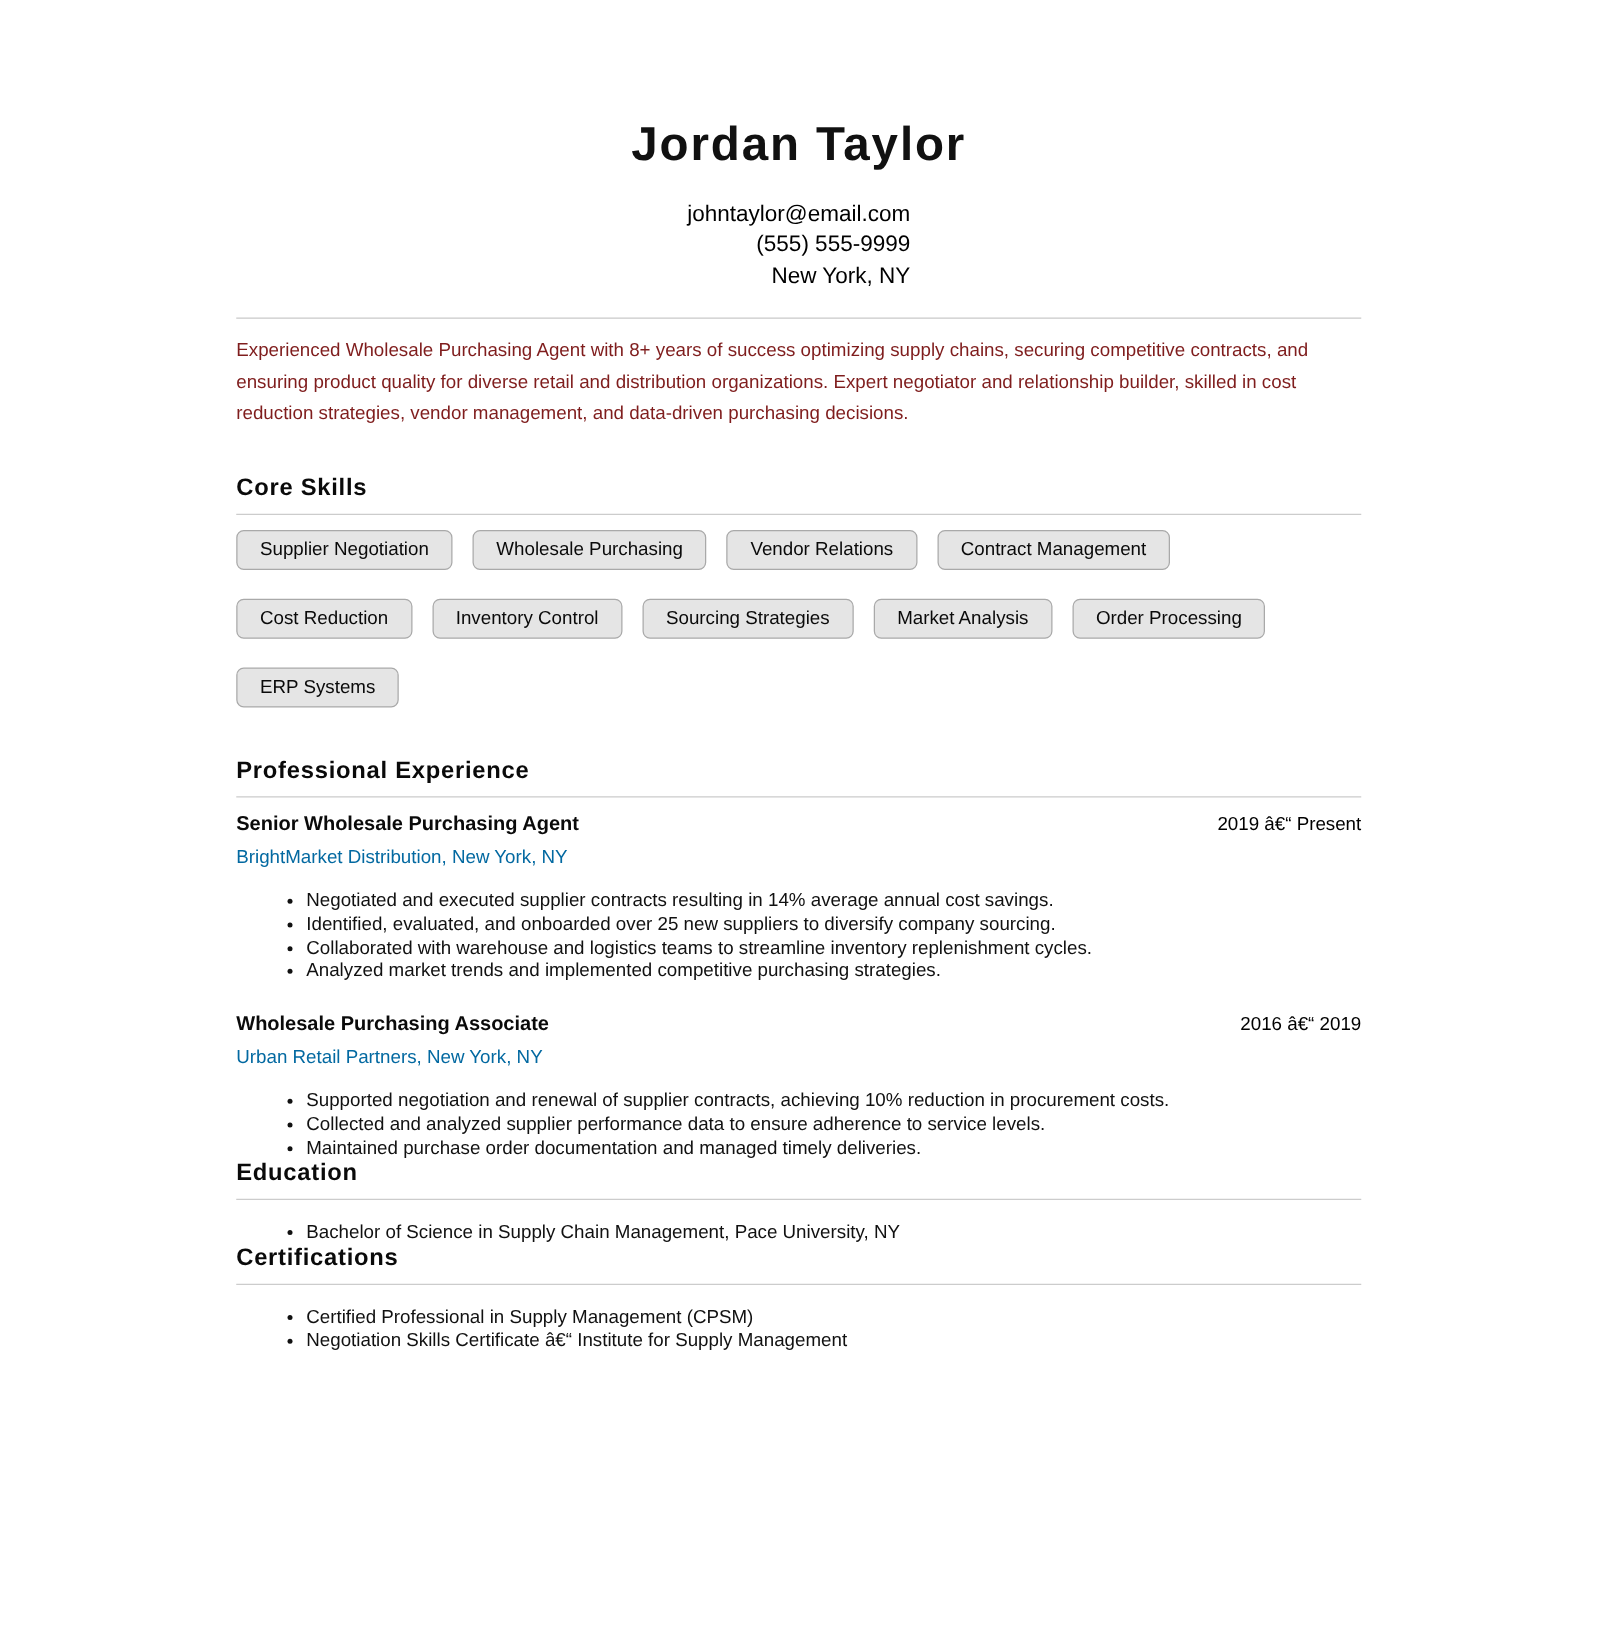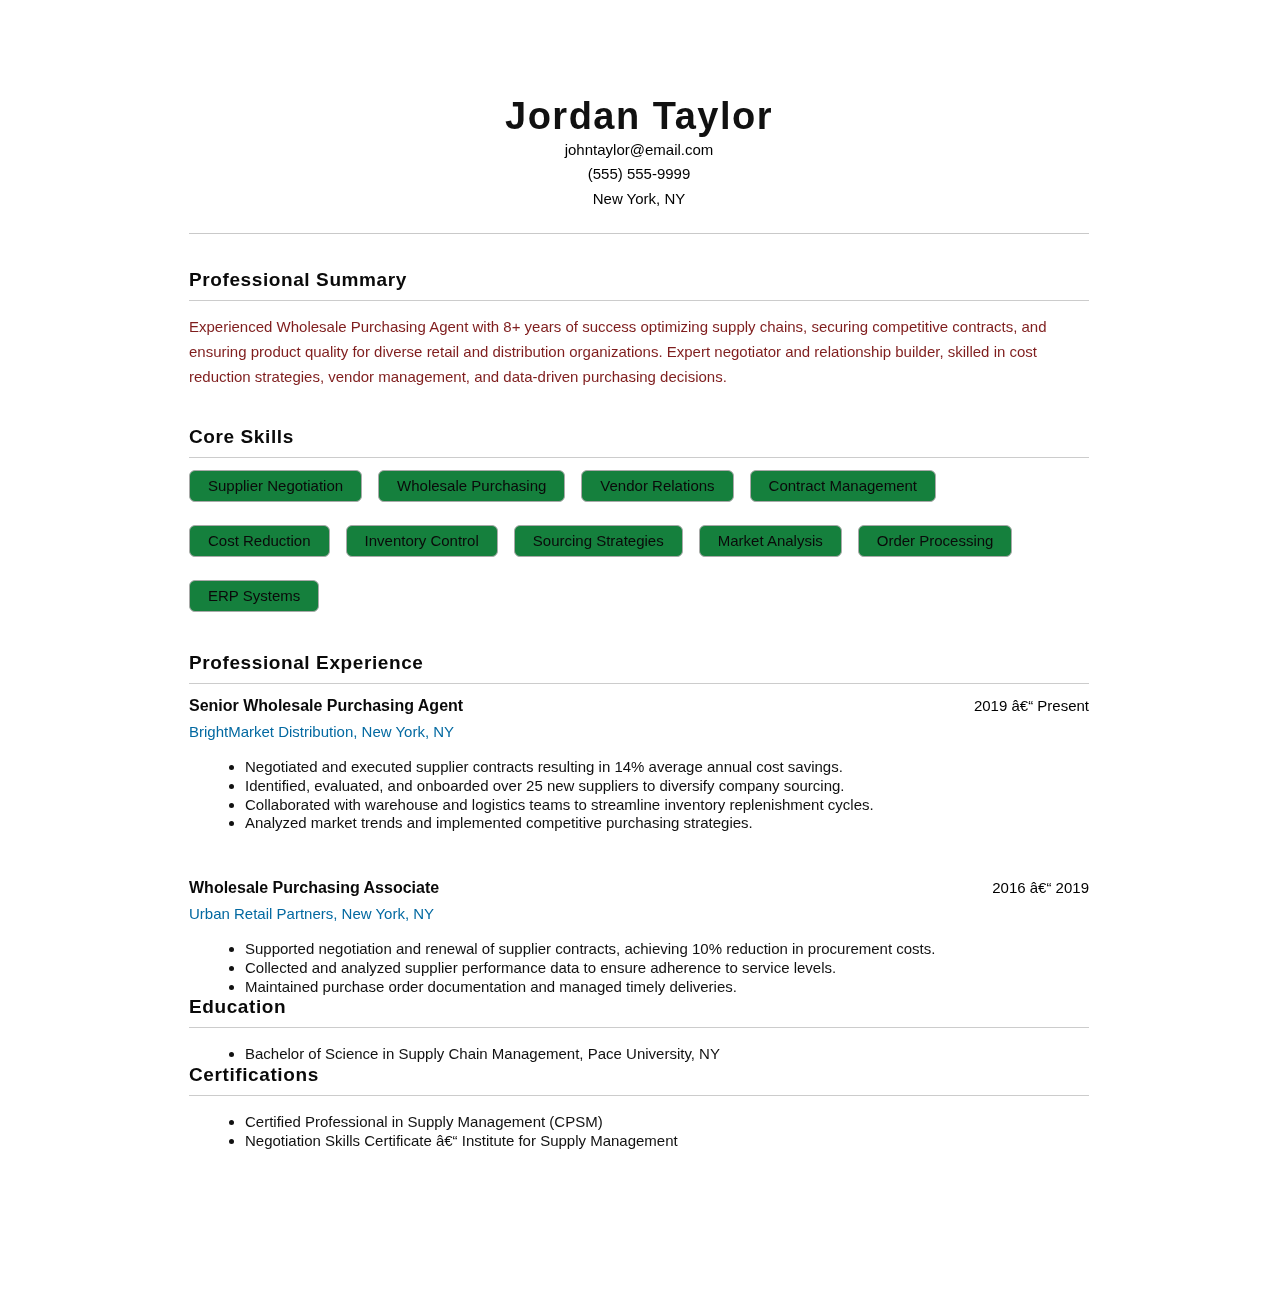--- a/index.html
+++ b/index.html
@@ -29,24 +29,25 @@
   }
   .candidate-name {
     margin: 0;
     font-size: 38px;
     font-weight: bold;
     letter-spacing: 1.5px;
     color: #111111;
     line-height: 1.1;
   }
   .contact {
-    text-align: center;
-    font-size: 15px;
+    text-align: right;
+    font-size: 18px;
     line-height: 24.5px;
     color: #000000;
+    margin-top: 21px;
   }
   .header-rule {
     border: none;
     border-top: 1px solid #c9c9c9;
     margin: 22px 0 0 0;
   }
 
   
   section h2 {
     font-size: 19px;
@@ -77,28 +78,28 @@
     gap: 23px 16px;
     margin-top: 12px;
   }
   .pill {
     display: inline-block;
     border: 1px solid #a9a9a9;
     border-radius: 6px;
     padding: 6px 18px;
     font-size: 15px;
     line-height: 18px;
-    background: #15803d;
+    background: #e5e5e5;
     color: #0a0a0a;
     white-space: nowrap;
   }
 
   
   .job { margin-top: 13px; }
-  .job + .job { margin-top: 46px; }
+  .job + .job { margin-top: 24px; }
   .job-header {
     display: flex;
     justify-content: space-between;
     align-items: baseline;
   }
   .job-title {
     font-size: 16px;
     font-weight: bold;
     color: #0a0a0a;
     text-align: right;
@@ -137,21 +138,20 @@
     <div class="contact">
       <div>johntaylor@email.com</div>
       <div>(555) 555-9999</div>
       <div>New York, NY</div>
     </div>
   </header>
 
   <hr class="header-rule">
 
   <section class="section-summary">
-    <h2>Professional Summary</h2>
     <p class="summary-text">Experienced Wholesale Purchasing Agent with 8+ years of success optimizing supply chains, securing competitive contracts, and ensuring product quality for diverse retail and distribution organizations. Expert negotiator and relationship builder, skilled in cost reduction strategies, vendor management, and data-driven purchasing decisions.</p>
   </section>
 
   <section class="section-skills">
     <h2>Core Skills</h2>
     <div class="pills" id="skills-list">
         <span class="pill">Supplier Negotiation</span>
         <span class="pill">Wholesale Purchasing</span>
         <span class="pill">Vendor Relations</span>
         <span class="pill">Contract Management</span>

